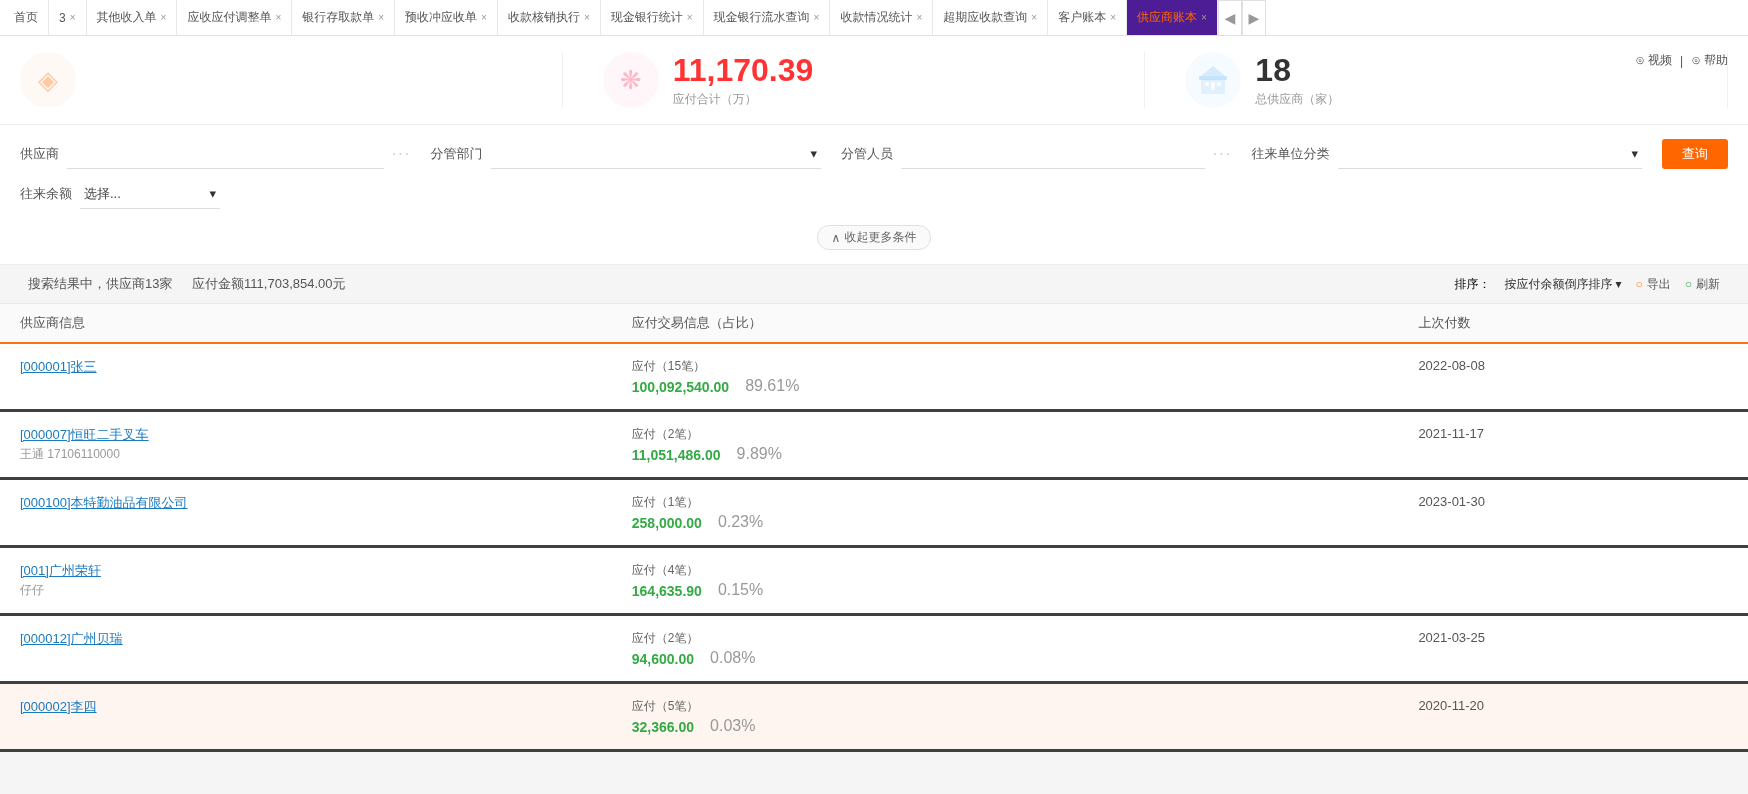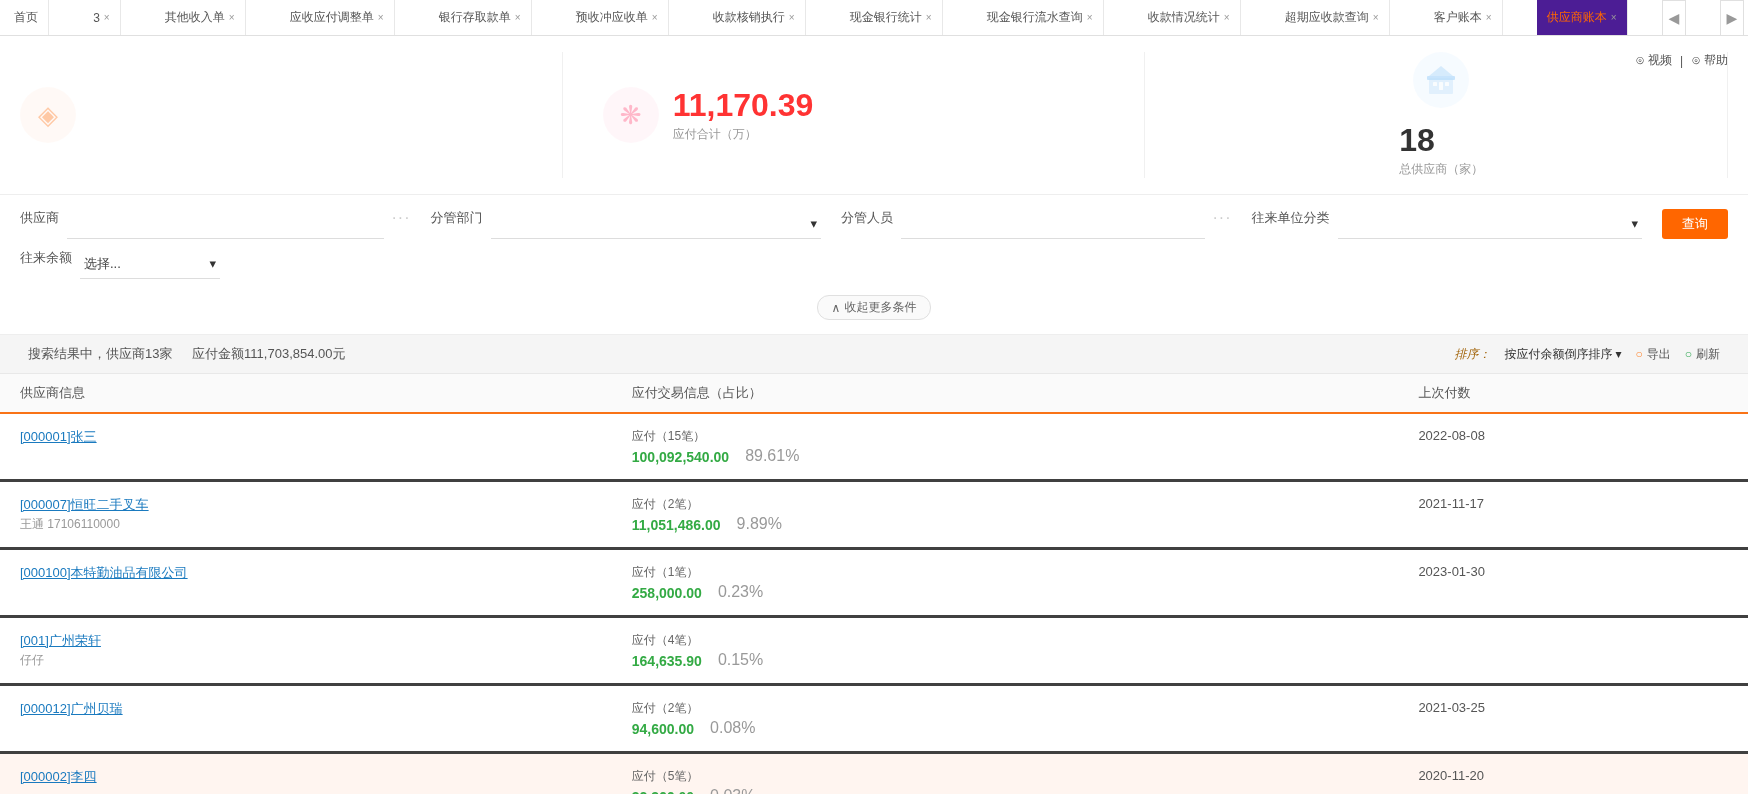--- a/index.html
+++ b/index.html
@@ -7,21 +7,20 @@
 
     
     .top-nav {
       display: flex;
       align-items: center;
       background: #fff;
       border-bottom: 1px solid #e0e0e0;
       height: 36px;
       padding: 0 4px;
       overflow: hidden;
-      justify-content: space-between;
     }
     .nav-tab {
       display: inline-flex;
       align-items: center;
       padding: 0 10px;
       height: 36px;
       font-size: 12px;
       color: #555;
       white-space: nowrap;
       cursor: pointer;
@@ -98,20 +97,21 @@
     }
     .filter-row {
       display: flex;
       align-items: center;
       gap: 20px;
       margin-bottom: 10px;
     }
     .filter-row:last-child { margin-bottom: 0; }
     .filter-item {
       display: flex;
+      align-items: center;
       gap: 8px;
       flex: 1;
     }
     .filter-label { font-size: 13px; color: #555; white-space: nowrap; }
     .filter-input {
       flex: 1;
       height: 30px;
       border: none;
       border-bottom: 1px solid #ddd;
       outline: none;
@@ -170,21 +170,21 @@
     }
     .result-info { font-size: 13px; color: #555; }
     .result-info span { margin-right: 16px; }
     .result-actions {
       display: flex;
       align-items: center;
       gap: 14px;
       font-size: 12px;
       color: #555;
     }
-    .sort-label { color: #a16207; font-style: italic; }
+    .sort-label { color: #000000; }
     .sort-select {
       color: #333;
       font-size: 12px;
       display: inline-flex;
       align-items: center;
       gap: 3px;
       cursor: pointer;
     }
     .action-btn {
       display: inline-flex;
@@ -304,21 +304,21 @@
   <div class="stat-block">
     <div class="stat-icon orange">◈</div>
   </div>
   <div class="stat-block" style="padding-left:40px;">
     <div class="stat-icon pink">❋</div>
     <div class="stat-content">
       <div class="stat-number">11,170.39</div>
       <div class="stat-label">应付合计（万）</div>
     </div>
   </div>
-  <div class="stat-block" style="padding-left:40px;flex-direction:column;">
+  <div class="stat-block" style="padding-left:40px;">
     <div class="stat-icon blue">
       <svg width="32" height="32" viewBox="0 0 32 32" fill="none">
         <rect x="4" y="14" width="24" height="16" rx="1" fill="#90caf9" opacity="0.7"></rect>
         <rect x="2" y="12" width="28" height="4" rx="1" fill="#42a5f5" opacity="0.8"></rect>
         <rect x="8" y="18" width="4" height="4" rx="0.5" fill="#fff" opacity="0.8"></rect>
         <rect x="14" y="18" width="4" height="8" rx="0.5" fill="#fff" opacity="0.8"></rect>
         <rect x="20" y="18" width="4" height="4" rx="0.5" fill="#fff" opacity="0.8"></rect>
         <polygon points="16,2 28,12 4,12" fill="#64b5f6" opacity="0.7"></polygon>
       </svg>
     </div>

